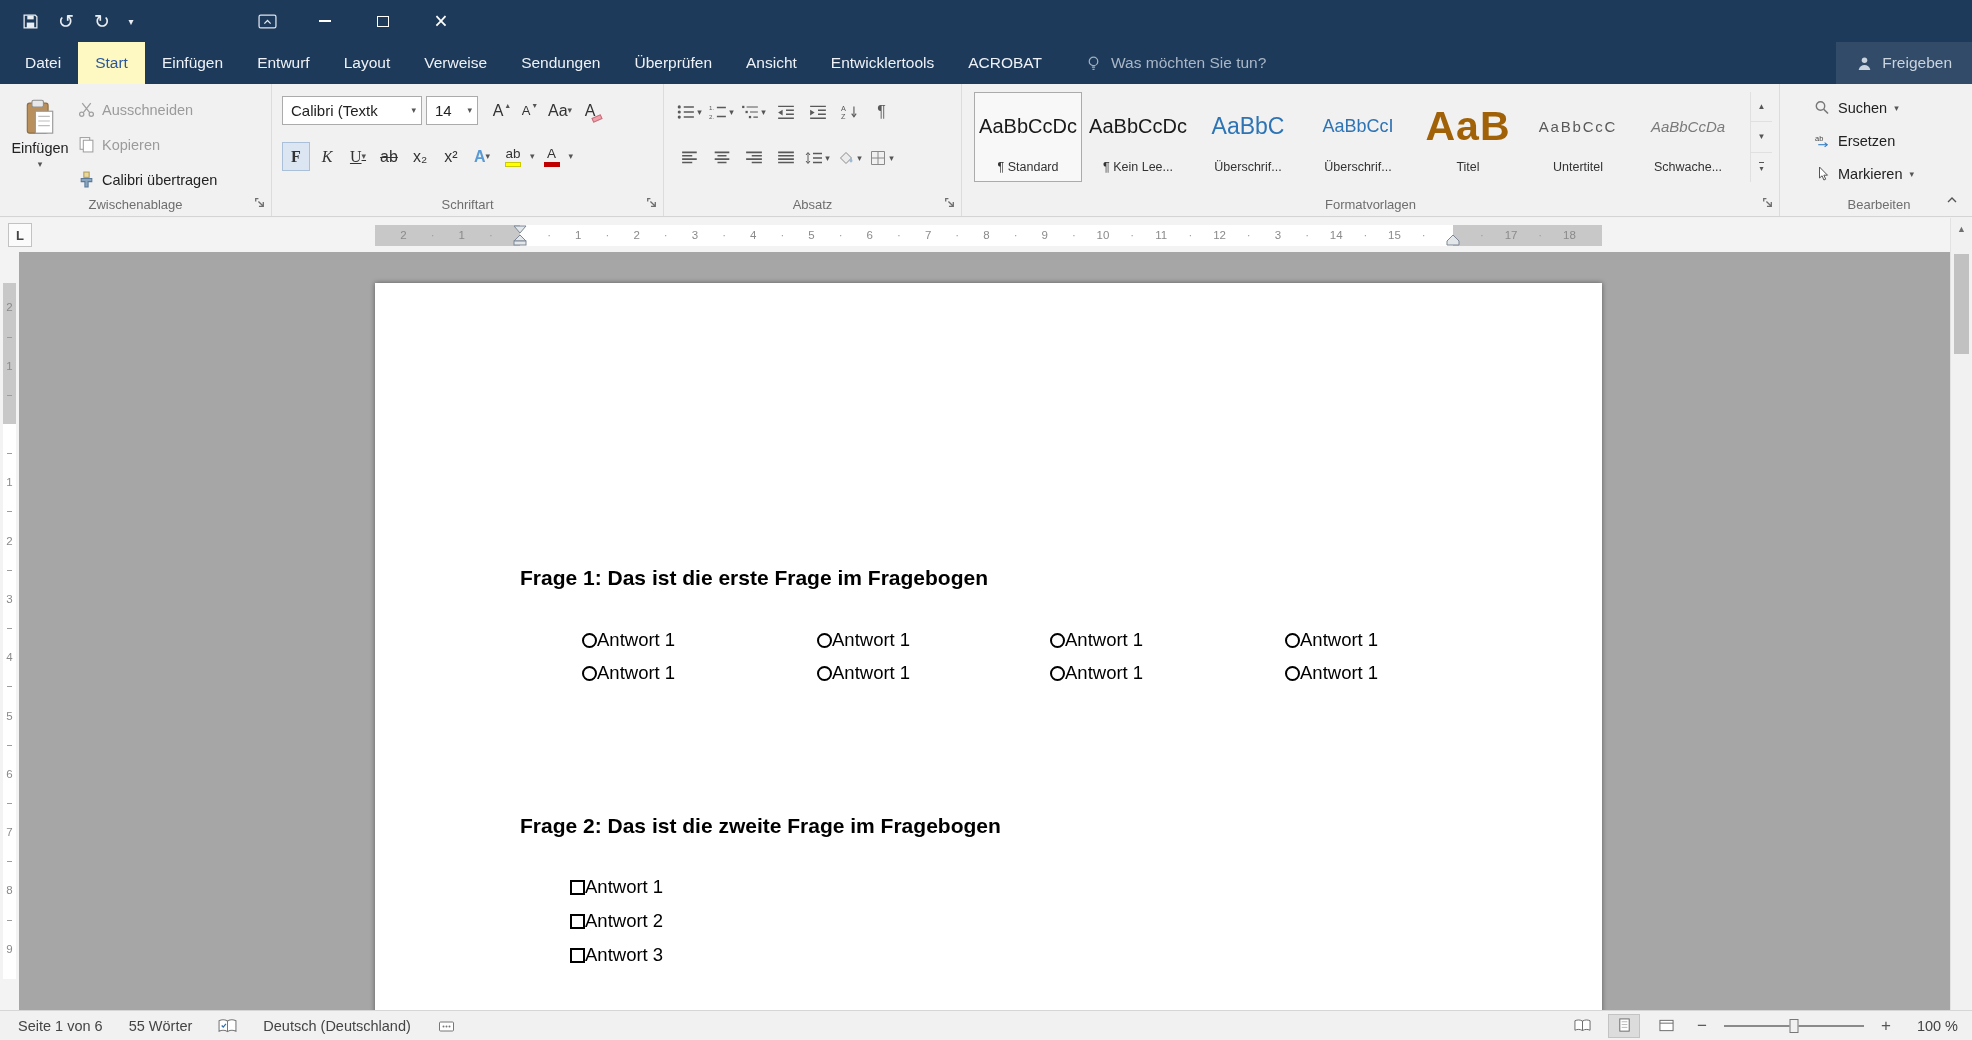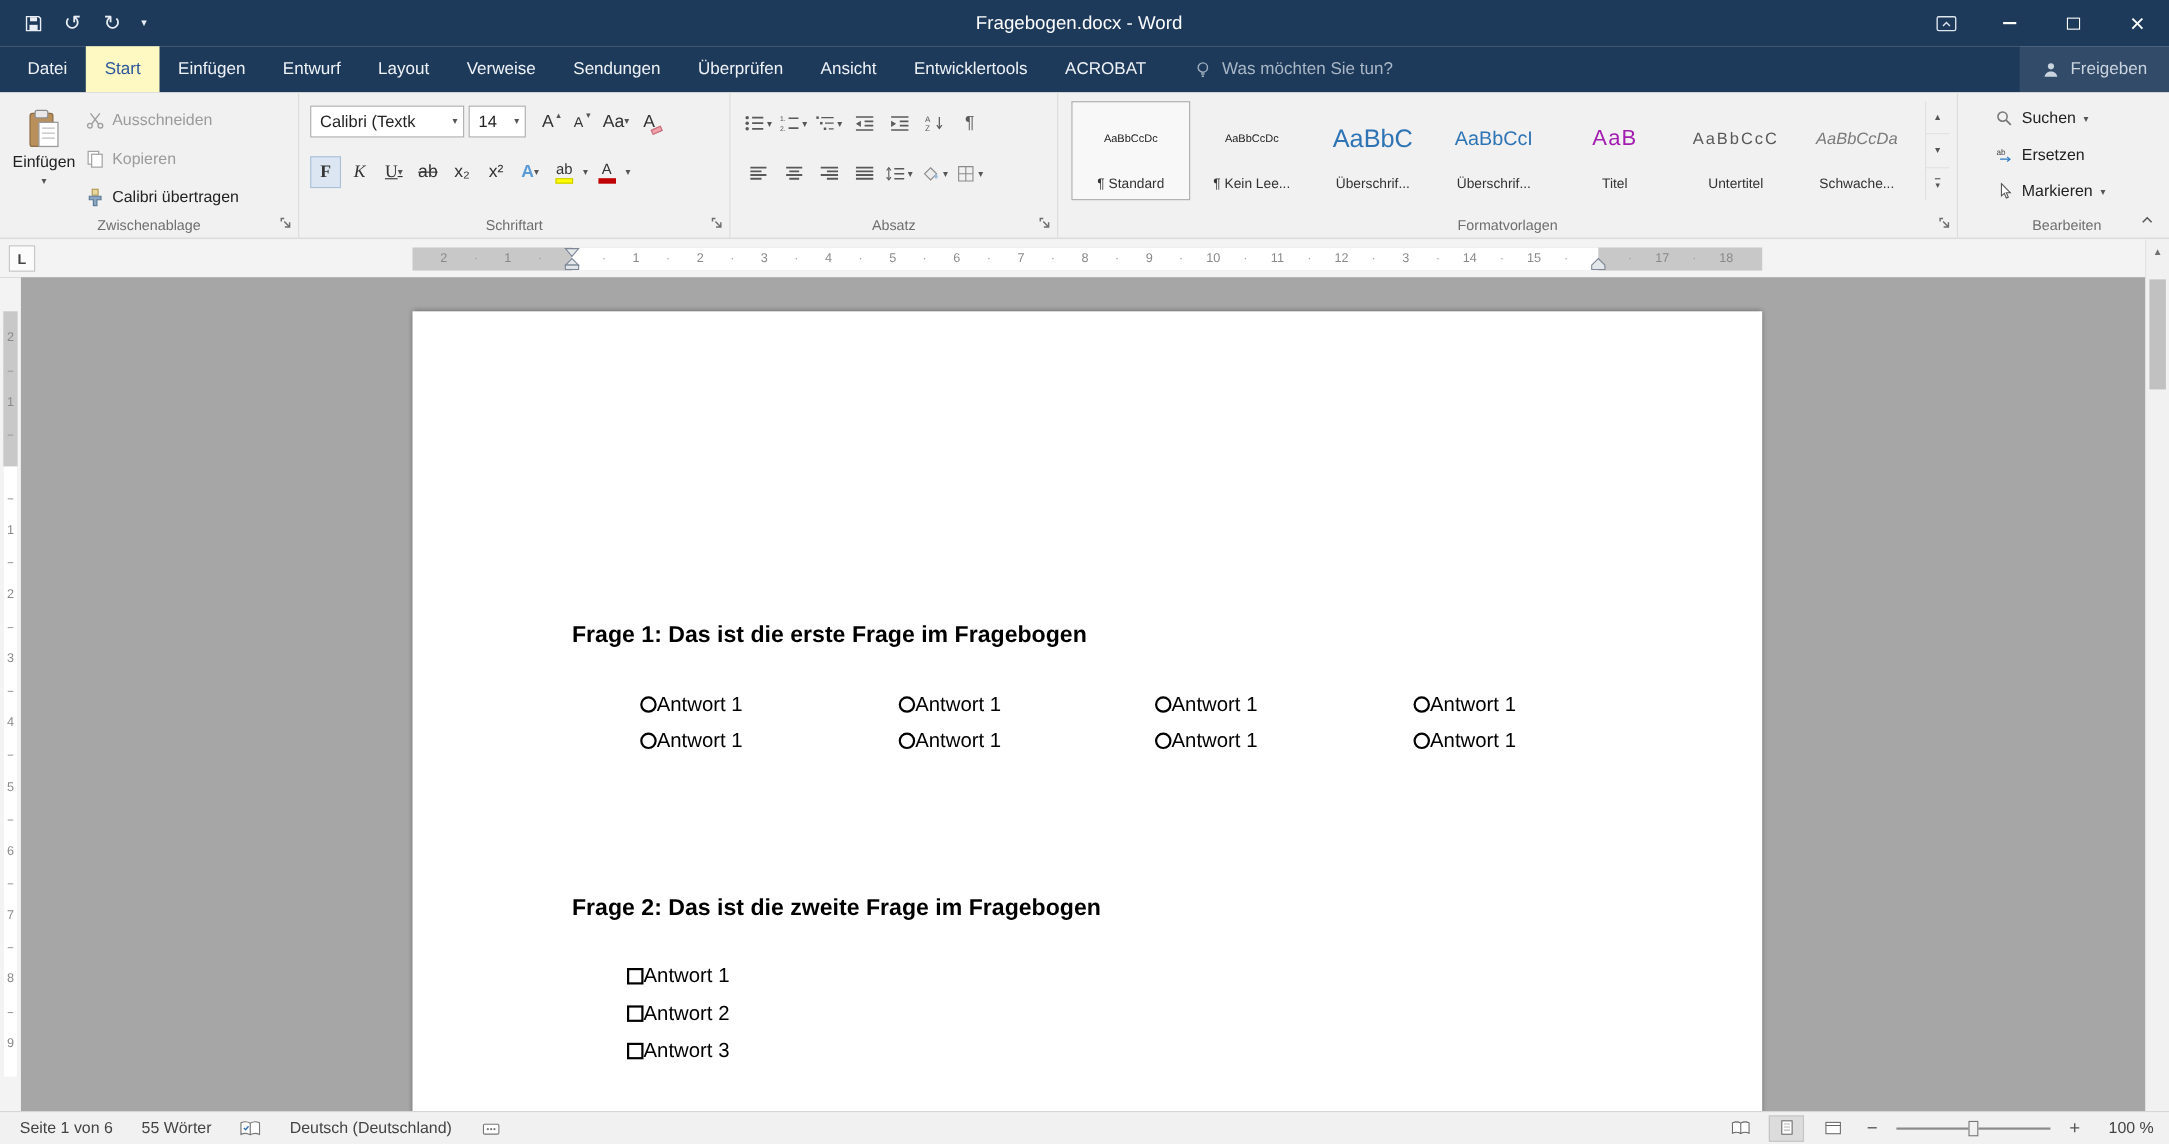--- a/index.html
+++ b/index.html
@@ -75,24 +75,24 @@
   .prow2{position:absolute;left:12px;top:60px;display:flex;align-items:center;gap:5px}
   .ibtn{height:28px;min-width:27px;display:flex;align-items:center;justify-content:center;gap:2px}
   .ibtn svg{width:18px;height:16px}
   .pil{font-size:16px;color:#595959}
 
   
   .styles-gallery{position:absolute;left:12px;top:8px;display:flex;height:90px}
   .style-card{width:108px;height:90px;margin-right:2px;display:flex;flex-direction:column;align-items:center;justify-content:flex-end;padding-bottom:7px;border:1px solid transparent;cursor:default}
   .style-card.selected{border:1px solid #ababab;background:#f8f8f8}
   .style-preview{flex:1;display:flex;align-items:center;justify-content:center;white-space:nowrap}
-  .st-normal{font-size:10px;color:#1a1a1a}
+  .st-normal{font-size:20px;color:#1a1a1a}
   .st-h1{font-size:23px;color:#2e74b5;font-weight:300}
   .st-h2{font-size:18px;color:#2e74b5;font-weight:300}
-  .st-title{font-size:20px;color:#a21caf;font-weight:400;letter-spacing:1px}
+  .st-title{font-size:41px;color:#a16207;font-weight:700;letter-spacing:1px}
   .st-subtitle{font-size:15px;color:#595959;letter-spacing:1.8px}
   .st-subtle{font-size:15px;color:#7a7a7a;font-style:italic}
   .style-name{font-size:12.5px;color:#333;white-space:nowrap;max-width:102px;overflow:hidden}
   .gal-scroll{position:absolute;left:788px;top:8px;width:22px;height:90px;display:flex;flex-direction:column;border-left:1px solid #e0e0e0}
   .gal-btn{flex:1;display:flex;align-items:center;justify-content:center;font-size:8px;color:#555;border-bottom:1px solid #e0e0e0}
   .gal-btn:last-child{border-bottom:none}
   .gal-more span{border-top:1.5px solid #555;padding-top:1px}
 
   
   .edit-col{position:absolute;left:20px;top:12px;display:flex;flex-direction:column;gap:9px}
@@ -165,21 +165,20 @@
       <div class="qat-btn">
           <span>↺</span>
         </div>
       <div class="qat-btn">
           <span>↻</span>
         </div>
       <div class="qat-btn qat-caret">
           <span>▾</span>
         </div>
     </div>
-    <div class="win-title">Fragebogen.docx - Word</div>
     <div class="wincontrols">
       <div class="winbtn">
         <svg viewBox="0 0 18 14">
             <rect x="1" y="1" width="16" height="12" rx="1.5" fill="none" stroke="#dfe6ee" stroke-width="1.2"></rect>
             <path d="M6 9l3-3 3 3" fill="none" stroke="#dfe6ee" stroke-width="1.2"></path>
           </svg>
       </div>
       <div class="winbtn">
           <span class="min-shape"></span>
         </div>

